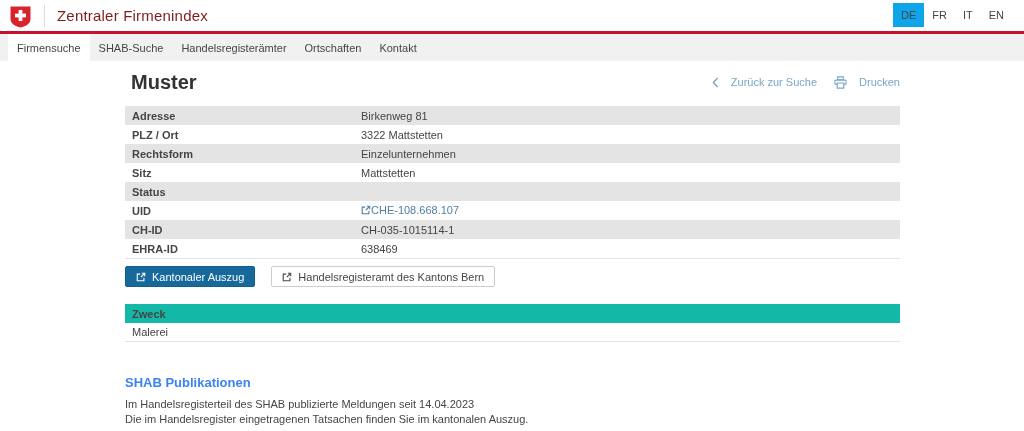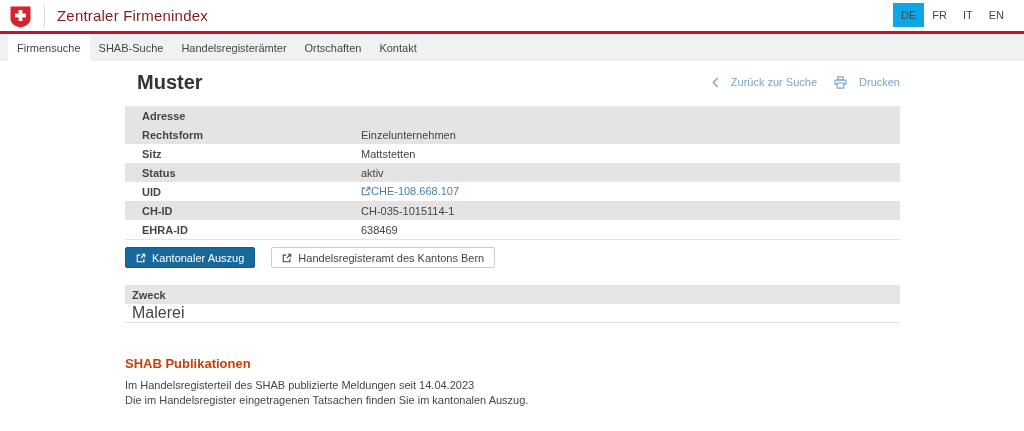--- a/index.html
+++ b/index.html
@@ -46,58 +46,58 @@
   .nav-item { padding: 4px 9px; display: flex; align-items: center; cursor: pointer; white-space: nowrap; }
   .nav-item.active { background: #ffffff; }
 
   
   .content { margin-left: 125px; width: 775px; }
 
   .title-row {
     display: flex; justify-content: space-between; align-items: center;
     margin-top: 7px; height: 28px;
   }
-  h1.page-title { font-size: 20px; font-weight: 600; color: #333; margin: 12px; }
+  h1.page-title { font-size: 20px; font-weight: 600; color: #333; margin: 6px; }
 
   .actions { display: flex; gap: 17px; align-items: center; font-size: 11px; color: #79a6c7; }
   .action { display: inline-flex; align-items: center; gap: 12px; cursor: pointer; }
   .action svg { display: block; }
 
   
   .details { margin-top: 10px; border-bottom: 1px solid #e2e2e2; }
   .trow { display: flex; height: 19px; align-items: center; font-size: 11px; color: #454545; }
   .trow.odd { background: #e4e4e4; }
-  .tlabel { width: 236px; padding-left: 17px; font-weight: bold; }
+  .tlabel { width: 236px; padding-left: 7px; font-weight: bold; }
   .tvalue { flex: 1; }
   .uid-link { color: #4d7fa6; display: inline-flex; align-items: center; gap: 0; cursor: pointer; }
   .uid-link svg { display: block; }
 
   
   .btn-row { margin-top: 7px; display: flex; gap: 16px; }
   .btn {
     font-size: 11px; height: 21px;
     display: inline-flex; align-items: center; gap: 6px;
     padding: 0 10px; cursor: pointer; border-radius: 2px; white-space: nowrap;
   }
   .btn svg { display: block; }
   .btn-primary { background: #17699c; color: #ffffff; border: 1px solid #145e8c; }
   .btn-secondary { background: #ffffff; color: #454545; border: 1px solid #cccccc; }
 
   
   .zweck { margin-top: 17px; border-bottom: 1px solid #e2e2e2; }
   .zweck-header {
-    background: #e5e5e5; height: 19px;
+    background: #14b8a6; height: 19px;
     display: flex; align-items: center;
     padding-left: 7px; font-weight: bold; font-size: 11px;
   }
-  .zweck-value { height: 18px; display: flex; align-items: center; padding-left: 7px; font-size: 16px; }
+  .zweck-value { height: 18px; display: flex; align-items: center; padding-left: 7px; font-size: 11px; }
 
   
   .shab { margin-top: 33px; }
-  .shab h2 { font-size: 13px; font-weight: bold; color: #c2410c; margin: 0 0 7px 0; }
+  .shab h2 { font-size: 13px; font-weight: bold; color: #3b82f6; margin: 0 0 7px 0; }
   .shab p { font-size: 11px; color: #454545; margin: 0; line-height: 15px; }
 </style>
 </head>
 <body>
 
 <div class="top-header">
   <span class="logo-wrap">
     <svg width="21" height="22" viewBox="0 0 21 22">
       <path d="M0.5 0.5h20v12.2c0 4.8-4.3 7.6-10 8.8-5.7-1.2-10-4-10-8.8z" fill="#d8232a"></path>
       <rect x="8.6" y="4" width="3.8" height="11" fill="#fff"></rect>
@@ -142,32 +142,36 @@
           <path d="M3.5 7.5h7V13h-7z" fill="none" stroke="currentColor" stroke-width="1.2"></path>
         </svg>
         <span>Drucken</span>
       </span>
     </div>
   </div>
 
   <div class="details">
       <div class="trow odd">
         <div class="tlabel">Adresse</div>
+        <div class="tvalue">Birkenweg 81</div>
+      </div>
+      <div class="trow even">
+        <div class="tlabel">PLZ / Ort</div>
+        <div class="tvalue">3322 Mattstetten</div>
       </div>
       <div class="trow odd">
         <div class="tlabel">Rechtsform</div>
         <div class="tvalue">Einzelunternehmen</div>
       </div>
       <div class="trow even">
         <div class="tlabel">Sitz</div>
         <div class="tvalue">Mattstetten</div>
       </div>
       <div class="trow odd">
         <div class="tlabel">Status</div>
-        <div class="tvalue">aktiv</div>
       </div>
       <div class="trow even">
         <div class="tlabel">UID</div>
         <div class="tvalue"><span class="uid-link">
             <svg width="10" height="10" viewBox="0 0 12 12">
               <path d="M9.5 7v3.5h-8v-8H5" fill="none" stroke="currentColor" stroke-width="1.3"></path>
               <path d="M7 1.5h3.5V5" fill="none" stroke="currentColor" stroke-width="1.3"></path>
               <path d="M10.2 1.8L5.8 6.2" fill="none" stroke="currentColor" stroke-width="1.3"></path>
             </svg>
             <span>CHE-108.668.107</span>

